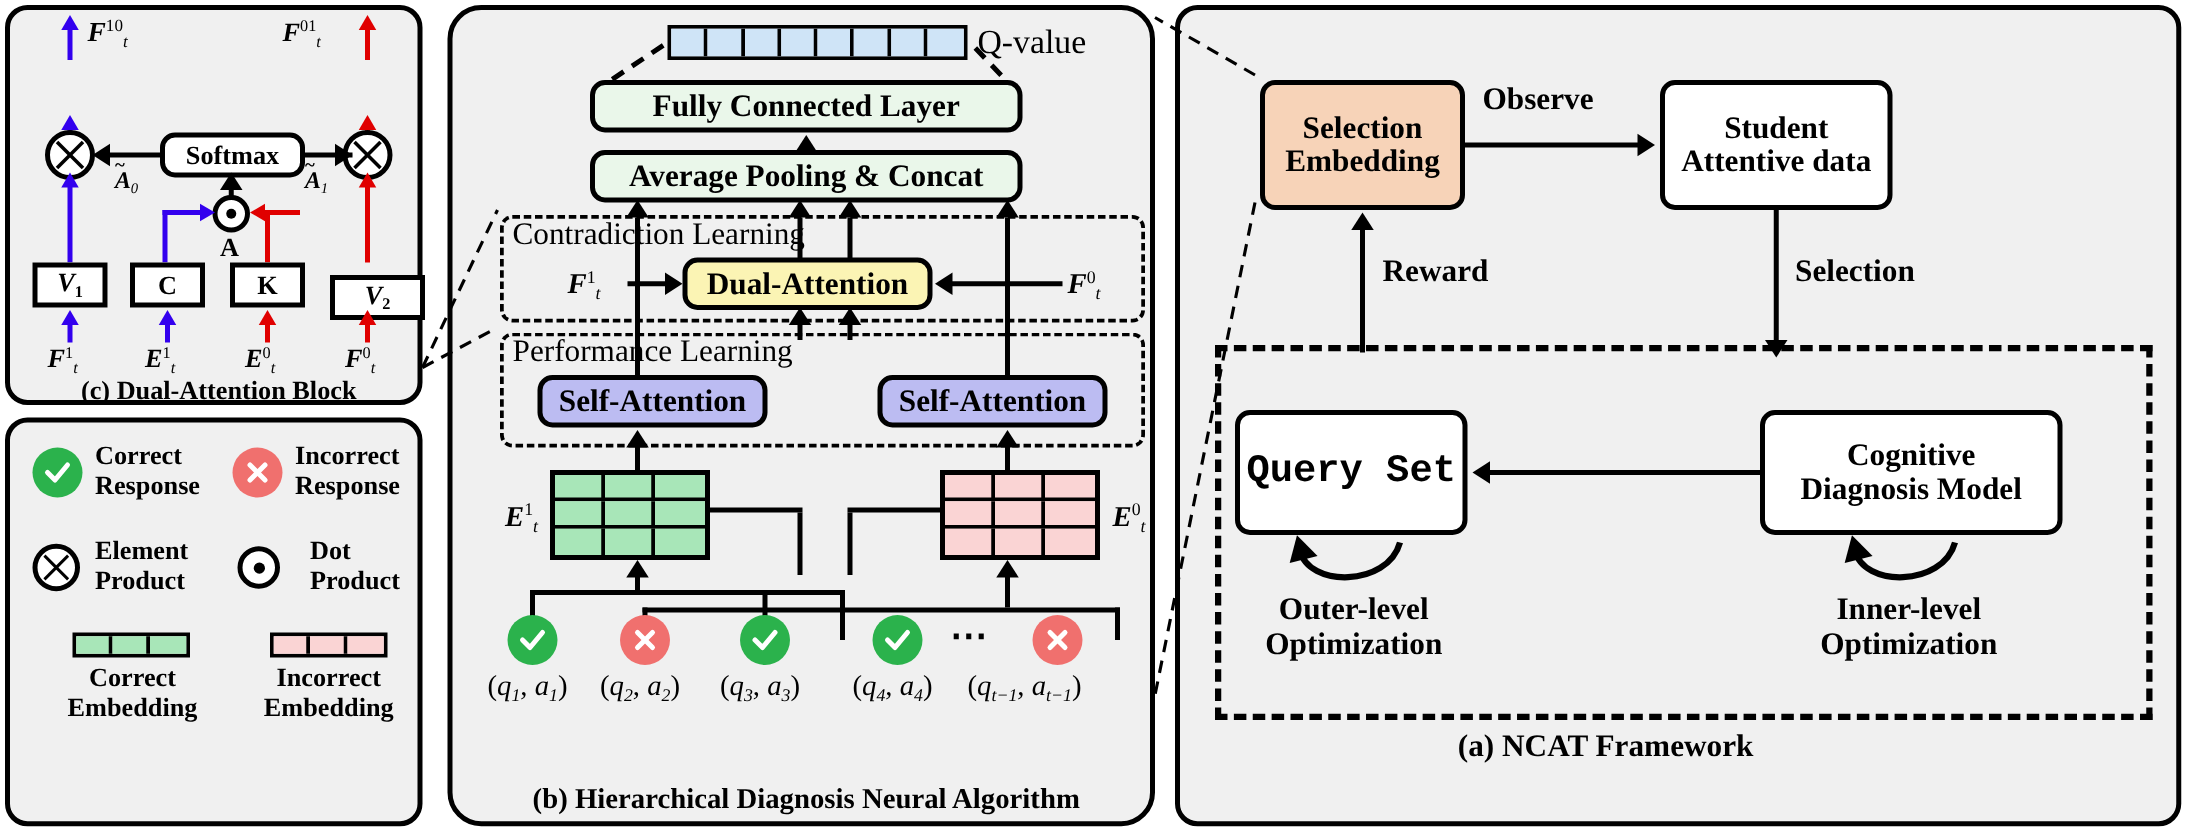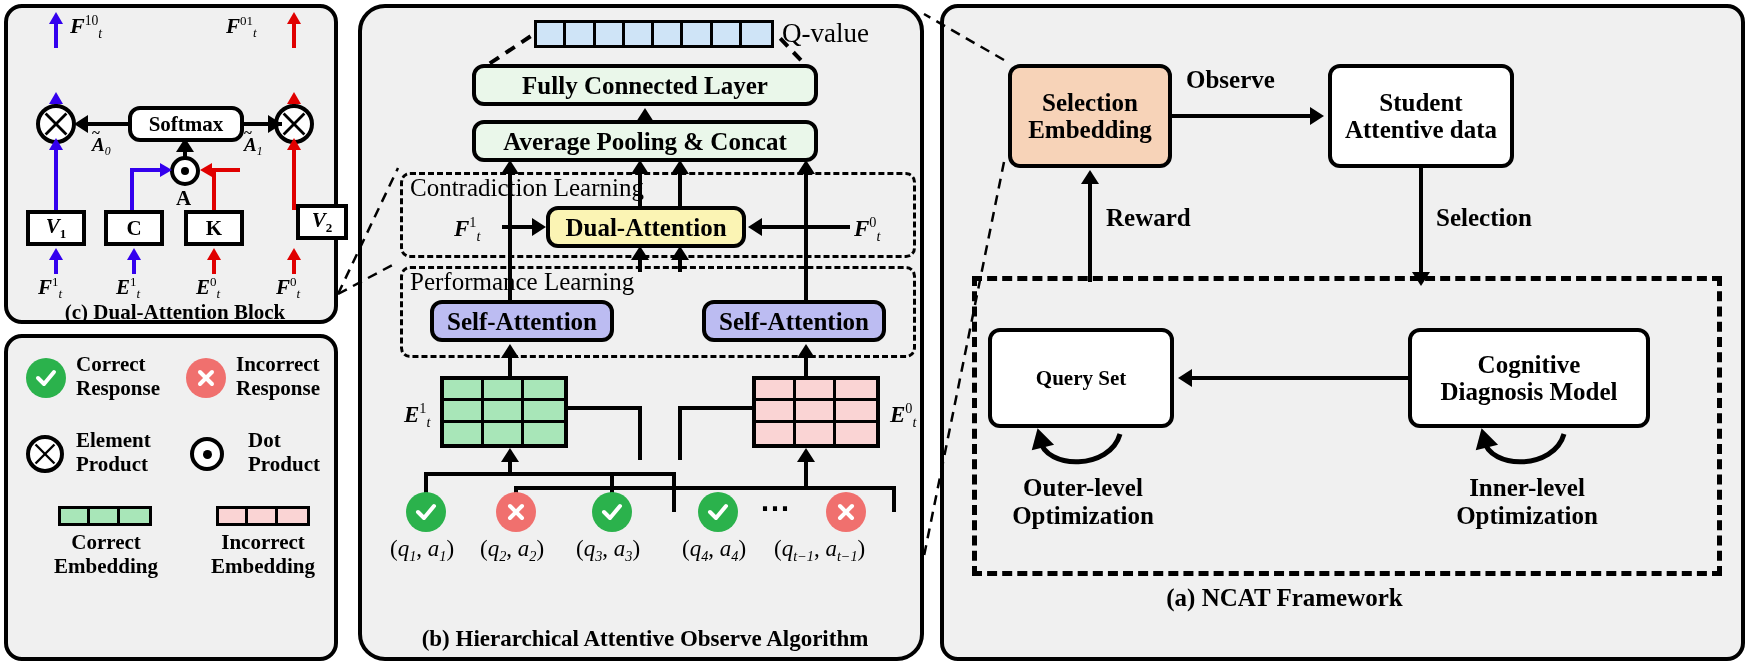--- a/index.html
+++ b/index.html
@@ -151,21 +151,21 @@
 
     <div class="box sbox" style="left:18px;top:202px;width:60px;height:36px;background:#fff;font-size:21px;">
       <span class="mvar">V<span class="sub" style="font-style:normal;font-weight:bold;">1</span></span>
     </div>
     <div class="box sbox" style="left:96px;top:202px;width:60px;height:36px;background:#fff;font-size:21px;">
       <span>C</span>
     </div>
     <div class="box sbox" style="left:176px;top:202px;width:60px;height:36px;background:#fff;font-size:21px;">
       <span>K</span>
     </div>
-    <div class="box sbox" style="left:256px;top:196px;width:52px;height:36px;background:#fff;font-size:21px;margin-left:32px;">
+    <div class="box sbox" style="left:256px;top:212px;width:76px;height:36px;background:#fff;font-size:21px;">
       <span class="mvar">V<span class="sub" style="font-style:normal;font-weight:bold;">2</span></span>
     </div>
 
     <div class="blueln" style="left:46px;top:250px;width:4px;height:16px;"></div>
     <div class="arrowhead ah-up-b" style="left:41px;top:240px;"></div>
     <div class="blueln" style="left:124px;top:250px;width:4px;height:16px;"></div>
     <div class="arrowhead ah-up-b" style="left:119px;top:240px;"></div>
     <div class="redln" style="left:204px;top:250px;width:4px;height:16px;"></div>
     <div class="arrowhead ah-up-r" style="left:199px;top:240px;"></div>
     <div class="redln" style="left:284px;top:250px;width:4px;height:16px;"></div>
@@ -419,21 +419,21 @@
     <div class="lbl" style="left:214px;top:528px;font-size:23px;">
       (<span class="mvar">q</span><span class="sub">3</span>, <span class="mvar">a</span><span class="sub">3</span>)
     </div>
     <div class="lbl" style="left:320px;top:528px;font-size:23px;">
       (<span class="mvar">q</span><span class="sub">4</span>, <span class="mvar">a</span><span class="sub">4</span>)
     </div>
     <div class="lbl" style="left:412px;top:528px;font-size:23px;">
       (<span class="mvar">q</span><span class="sub">t−1</span>, <span class="mvar">a</span><span class="sub">t−1</span>)
     </div>
 
-    <div class="panelcap" style="left:0;top:618px;width:566px;font-size:23px;">(b) Hierarchical Attentive Observe Algorithm</div>
+    <div class="panelcap" style="left:0;top:618px;width:566px;font-size:23px;">(b) Hierarchical Diagnosis Neural Algorithm</div>
   </div>
 
   <div class="panel" id="panel-a" style="left:940px;top:4px;width:805px;height:657px;">
 
     <div class="box rbox" style="left:64px;top:56px;width:164px;height:104px;background:#f7d3b8;font-size:25px;flex-direction:column;">
       <div>Selection</div>
       <div>Embedding</div>
     </div>
 
     <div class="box rbox" style="left:384px;top:56px;width:186px;height:104px;background:#ffffff;font-size:25px;flex-direction:column;">
@@ -448,21 +448,21 @@
     <div class="ln vln" style="left:475px;top:160px;width:4px;height:108px;"></div>
     <div class="arrowhead ah-down" style="left:468px;top:264px;"></div>
     <div class="lbl bold" style="left:492px;top:196px;font-size:25px;">Selection</div>
 
     <div class="ln vln" style="left:144px;top:176px;width:4px;height:98px;"></div>
     <div class="arrowhead ah-up" style="left:137px;top:162px;"></div>
     <div class="lbl bold" style="left:162px;top:196px;font-size:25px;">Reward</div>
 
     <div class="dashbox-sq" style="left:28px;top:268px;width:750px;height:300px;"></div>
 
-    <div class="box rbox" style="left:44px;top:320px;width:186px;height:100px;background:#ffffff;font-size:21px;">
+    <div class="box rbox" style="left:44px;top:320px;width:186px;height:100px;background:#ffffff;font-size:31px;font-family:Liberation Mono, monospace;">
       <span>Query Set</span>
     </div>
 
     <div class="box rbox" style="left:464px;top:320px;width:242px;height:100px;background:#ffffff;font-size:25px;flex-direction:column;">
       <div>Cognitive</div>
       <div>Diagnosis Model</div>
     </div>
 
     <div class="ln hln" style="left:248px;top:368px;width:216px;"></div>
     <div class="arrowhead ah-left" style="left:234px;top:361px;"></div>

